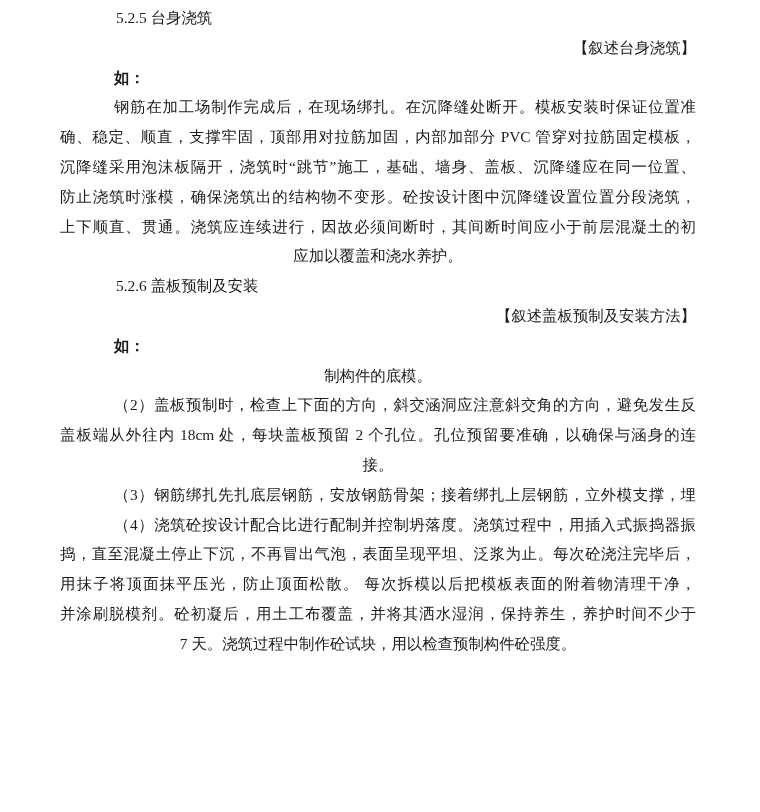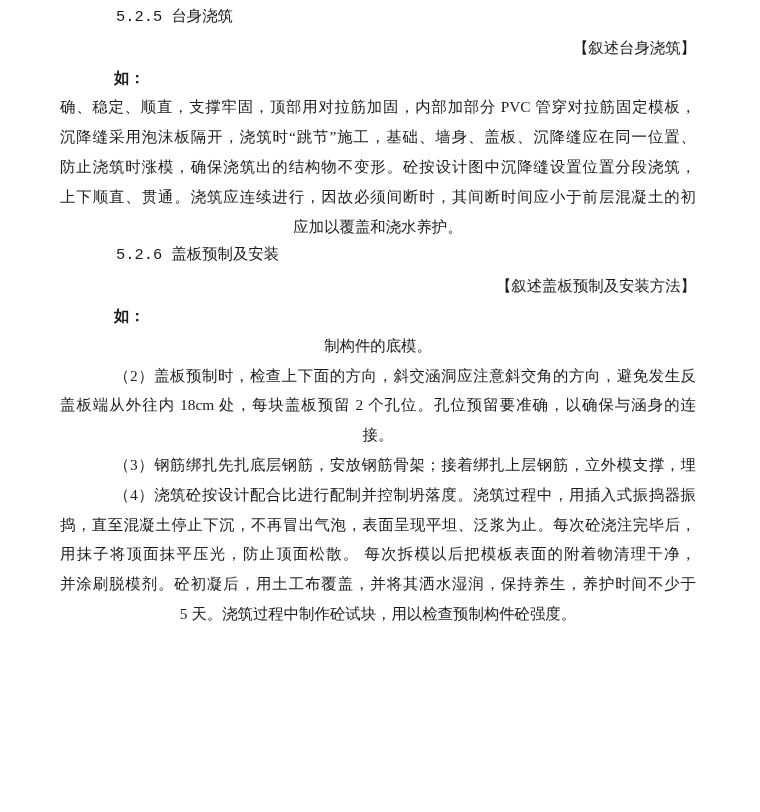--- a/index.html
+++ b/index.html
@@ -24,21 +24,20 @@
     font-size: 15.4px;
     line-height: 29.8px;
     height: 29.8px;
     color: #1b1b1b;
     white-space: pre-wrap;
     text-align: left;
   }
   
   .t-heading {
     padding-left: 56px;
-    font-family: Liberation Mono, monospace;
   }
   
   .t-bracket {
     padding-left: 50px;
     text-align: right;
   }
   
   .t-lead {
     padding-left: 54px;
     font-weight: bold;
@@ -58,31 +57,32 @@
   }
 </style>
 </head>
 <body style="background: rgb(255, 255, 255);">
 
 <div class="page">
 
 <div class="line t-heading">5.2.5 台身浇筑</div>
     <div class="line t-bracket">【叙述台身浇筑】</div>
     <div class="line t-lead">如：</div>
+    <div class="line t-p-first">钢筋在加工场制作完成后，在现场绑扎。在沉降缝处断开。模板安装时保证位置准</div>
     <div class="line t-p-mid">确、稳定、顺直，支撑牢固，顶部用对拉筋加固，内部加部分 PVC 管穿对拉筋固定模板，</div>
     <div class="line t-p-mid">沉降缝采用泡沫板隔开，浇筑时“跳节”施工，基础、墙身、盖板、沉降缝应在同一位置、</div>
     <div class="line t-p-mid">防止浇筑时涨模，确保浇筑出的结构物不变形。砼按设计图中沉降缝设置位置分段浇筑，</div>
     <div class="line t-p-mid">上下顺直、贯通。浇筑应连续进行，因故必须间断时，其间断时间应小于前层混凝土的初</div>
     <div class="line t-p-last">应加以覆盖和浇水养护。</div>
     <div class="line t-heading">5.2.6 盖板预制及安装</div>
     <div class="line t-bracket">【叙述盖板预制及安装方法】</div>
     <div class="line t-lead">如：</div>
     <div class="line t-p-last">制构件的底模。</div>
     <div class="line t-p-first">（2）盖板预制时，检查上下面的方向，斜交涵洞应注意斜交角的方向，避免发生反</div>
     <div class="line t-p-mid">盖板端从外往内 18cm 处，每块盖板预留 2 个孔位。孔位预留要准确，以确保与涵身的连</div>
     <div class="line t-p-last">接。</div>
     <div class="line t-p-first">（3）钢筋绑扎先扎底层钢筋，安放钢筋骨架；接着绑扎上层钢筋，立外模支撑，埋</div>
     <div class="line t-p-first">（4）浇筑砼按设计配合比进行配制并控制坍落度。浇筑过程中，用插入式振捣器振</div>
     <div class="line t-p-mid">捣，直至混凝土停止下沉，不再冒出气泡，表面呈现平坦、泛浆为止。每次砼浇注完毕后，</div>
     <div class="line t-p-mid">用抹子将顶面抹平压光，防止顶面松散。 每次拆模以后把模板表面的附着物清理干净，</div>
     <div class="line t-p-mid">并涂刷脱模剂。砼初凝后，用土工布覆盖，并将其洒水湿润，保持养生，养护时间不少于</div>
-    <div class="line t-p-last">5 天。浇筑过程中制作砼试块，用以检查预制构件砼强度。</div>
+    <div class="line t-p-last">7 天。浇筑过程中制作砼试块，用以检查预制构件砼强度。</div>
   </div>
 
 </body></html>

